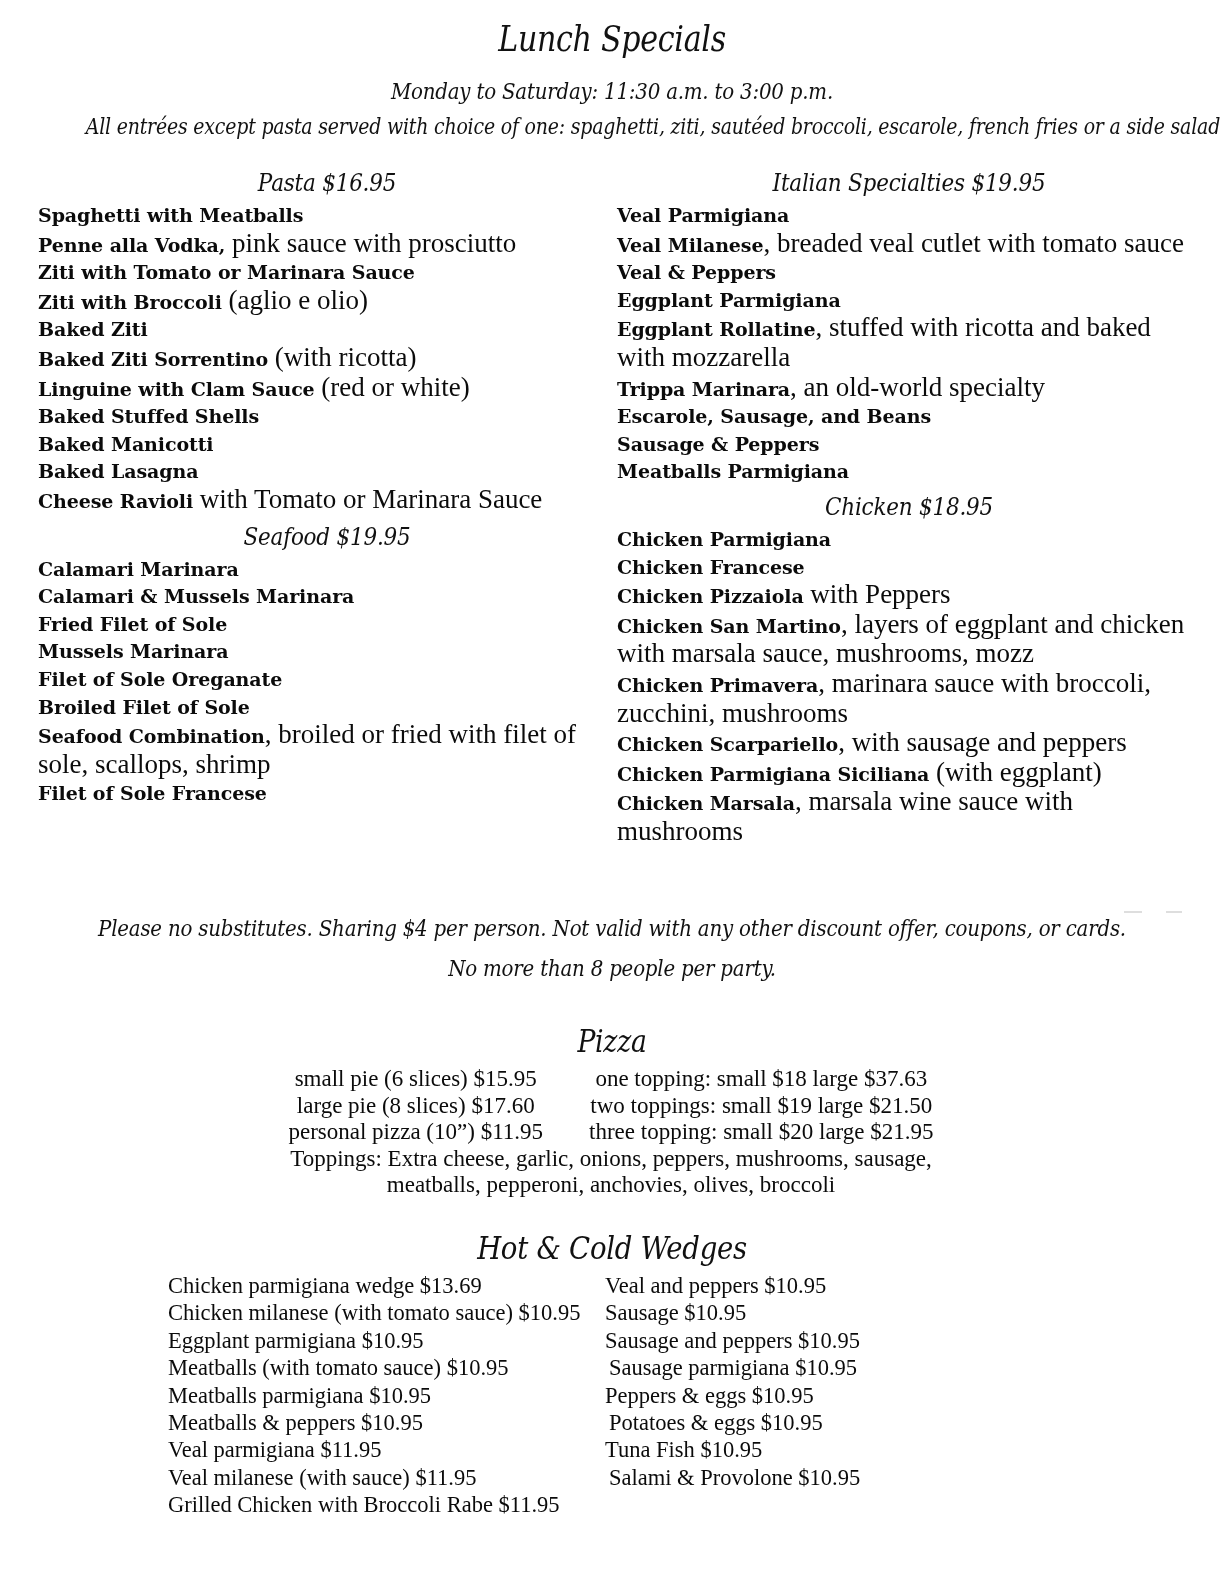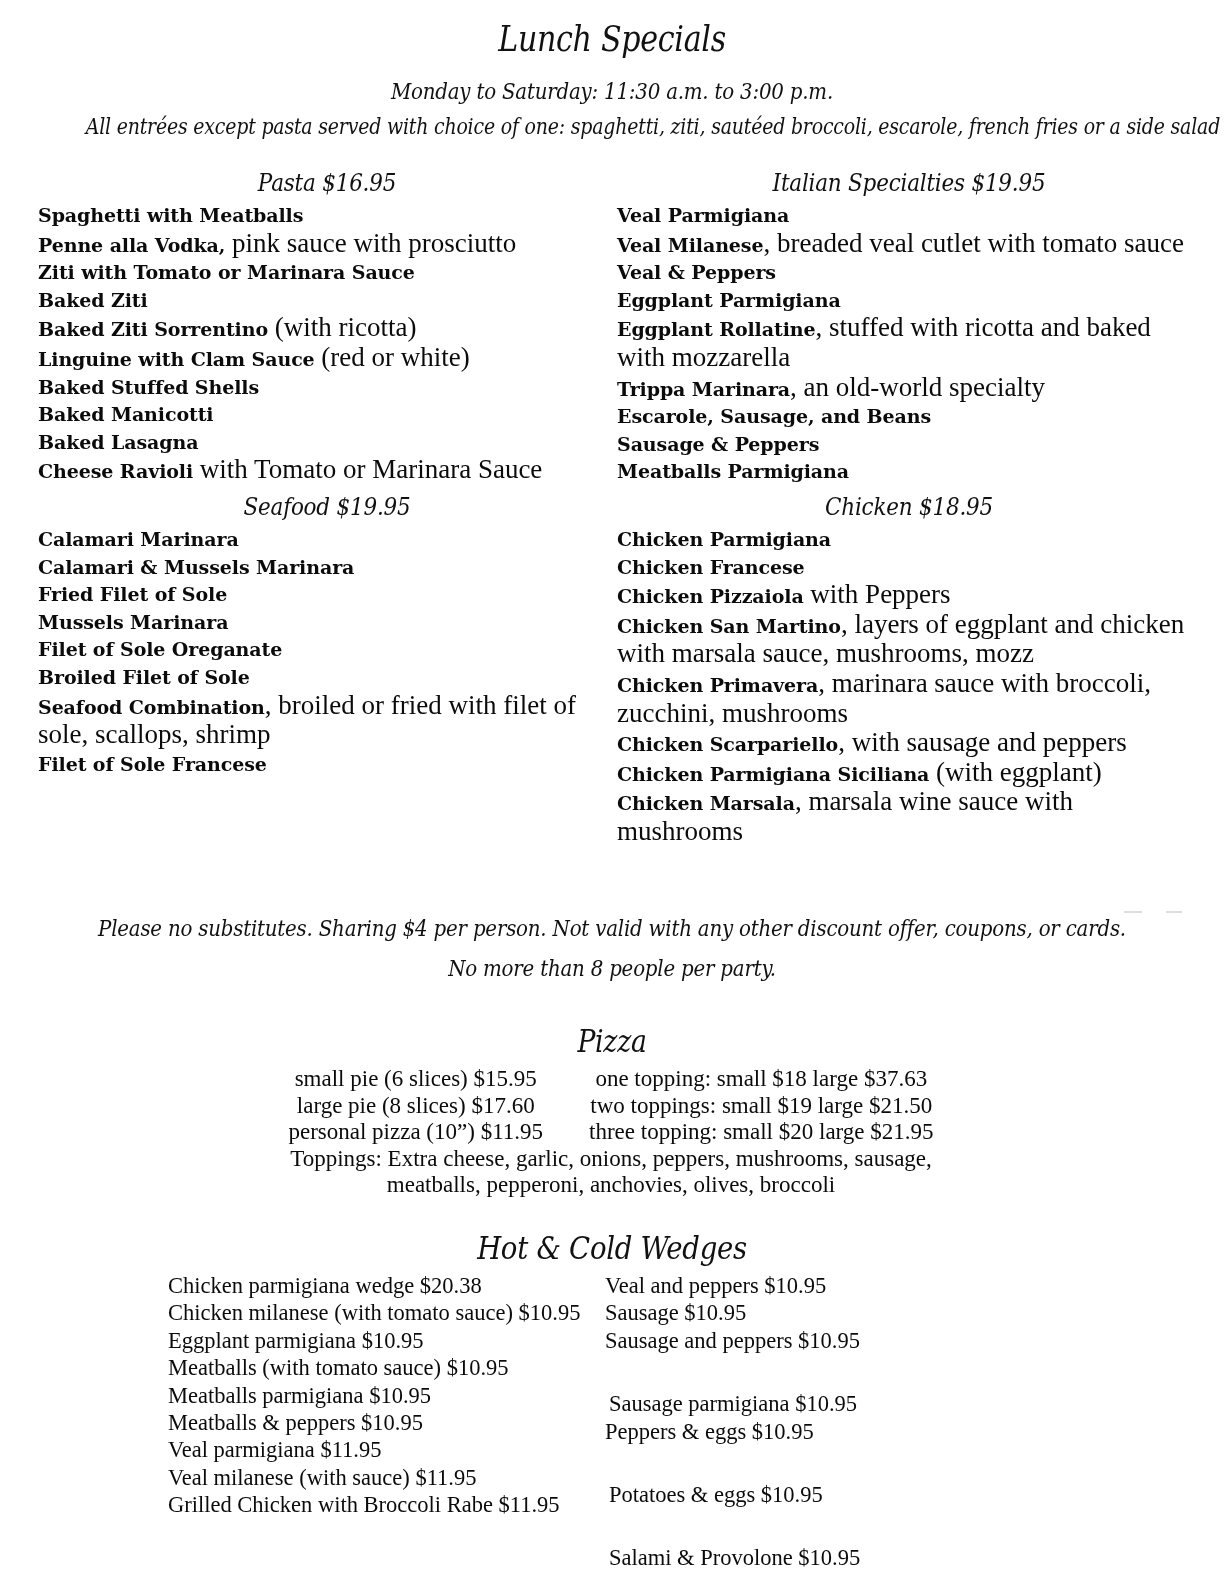--- a/index.html
+++ b/index.html
@@ -175,35 +175,36 @@
   .wedges-wrap ul {
     list-style: none;
     margin: 0;
     padding: 0;
   }
   .wedges-wrap li {
     font-size: 22.5px;
     line-height: 27.4px;
     white-space: nowrap;
   }
-  .wedges-wrap li.i1 { padding-left: 4px; margin-top: 36px; }
+  .wedges-wrap li.i1 { padding-left: 4px; }
 </style>
 </head>
 <body>
 
 <div class="page-title script">Lunch Specials</div>
 <div class="subtitle script">Monday to Saturday: 11:30 a.m. to 3:00 p.m.</div>
 <div class="served-with script">All entrées except pasta served with choice of one: spaghetti, ziti, sautéed broccoli, escarole, french fries or a side salad</div>
 
 <div class="col-left">
   <div class="sec-head script">Pasta $16.95</div>
   <ul class="dishes" id="list-pasta">
       <li><b>Spaghetti with Meatballs</b></li>
       <li><b>Penne alla Vodka,</b><span class="desc"> pink sauce with prosciutto</span></li>
       <li><b>Ziti with Tomato or Marinara Sauce</b></li>
+      <li><b>Ziti with Broccoli</b><span class="desc"> (aglio e olio)</span></li>
       <li><b>Baked Ziti</b></li>
       <li><b>Baked Ziti Sorrentino</b><span class="desc"> (with ricotta)</span></li>
       <li><b>Linguine with Clam Sauce</b><span class="desc"> (red or white)</span></li>
       <li><b>Baked Stuffed Shells</b></li>
       <li><b>Baked Manicotti</b></li>
       <li><b>Baked Lasagna</b></li>
       <li><b>Cheese Ravioli</b><span class="desc"> with Tomato or Marinara Sauce</span></li>
     </ul>
 
   <div class="sec-head script tight-top">Seafood $19.95</div>
@@ -271,36 +272,37 @@
     <div>Toppings: Extra cheese, garlic, onions, peppers, mushrooms, sausage,</div>
     <div>meatballs, pepperoni, anchovies, olives, broccoli</div>
   </div>
 </div>
 
 <div class="wedges-title script">Hot &amp; Cold Wedges</div>
 <div class="wedges-wrap">
   <div class="wedges-cols">
     <div class="wedge-col-left">
       <ul id="wedges-left">
-          <li>Chicken parmigiana wedge $20.38</li>
+          <li>Chicken parmigiana wedge $13.69</li>
           <li>Chicken milanese (with tomato sauce) $10.95</li>
           <li>Eggplant parmigiana $10.95</li>
           <li>Meatballs (with tomato sauce) $10.95</li>
           <li>Meatballs parmigiana $10.95</li>
           <li>Meatballs &amp; peppers $10.95</li>
           <li>Veal parmigiana $11.95</li>
           <li>Veal milanese (with sauce) $11.95</li>
           <li>Grilled Chicken with Broccoli Rabe $11.95</li>
         </ul>
     </div>
     <div class="wedge-col-right">
       <ul id="wedges-right">
           <li>Veal and peppers $10.95</li>
           <li>Sausage $10.95</li>
           <li>Sausage and peppers $10.95</li>
           <li class="i1">Sausage parmigiana $10.95</li>
           <li>Peppers &amp; eggs $10.95</li>
           <li class="i1">Potatoes &amp; eggs $10.95</li>
+          <li>Tuna Fish $10.95</li>
           <li class="i1">Salami &amp; Provolone $10.95</li>
         </ul>
     </div>
   </div>
 </div>
 
 </body></html>

